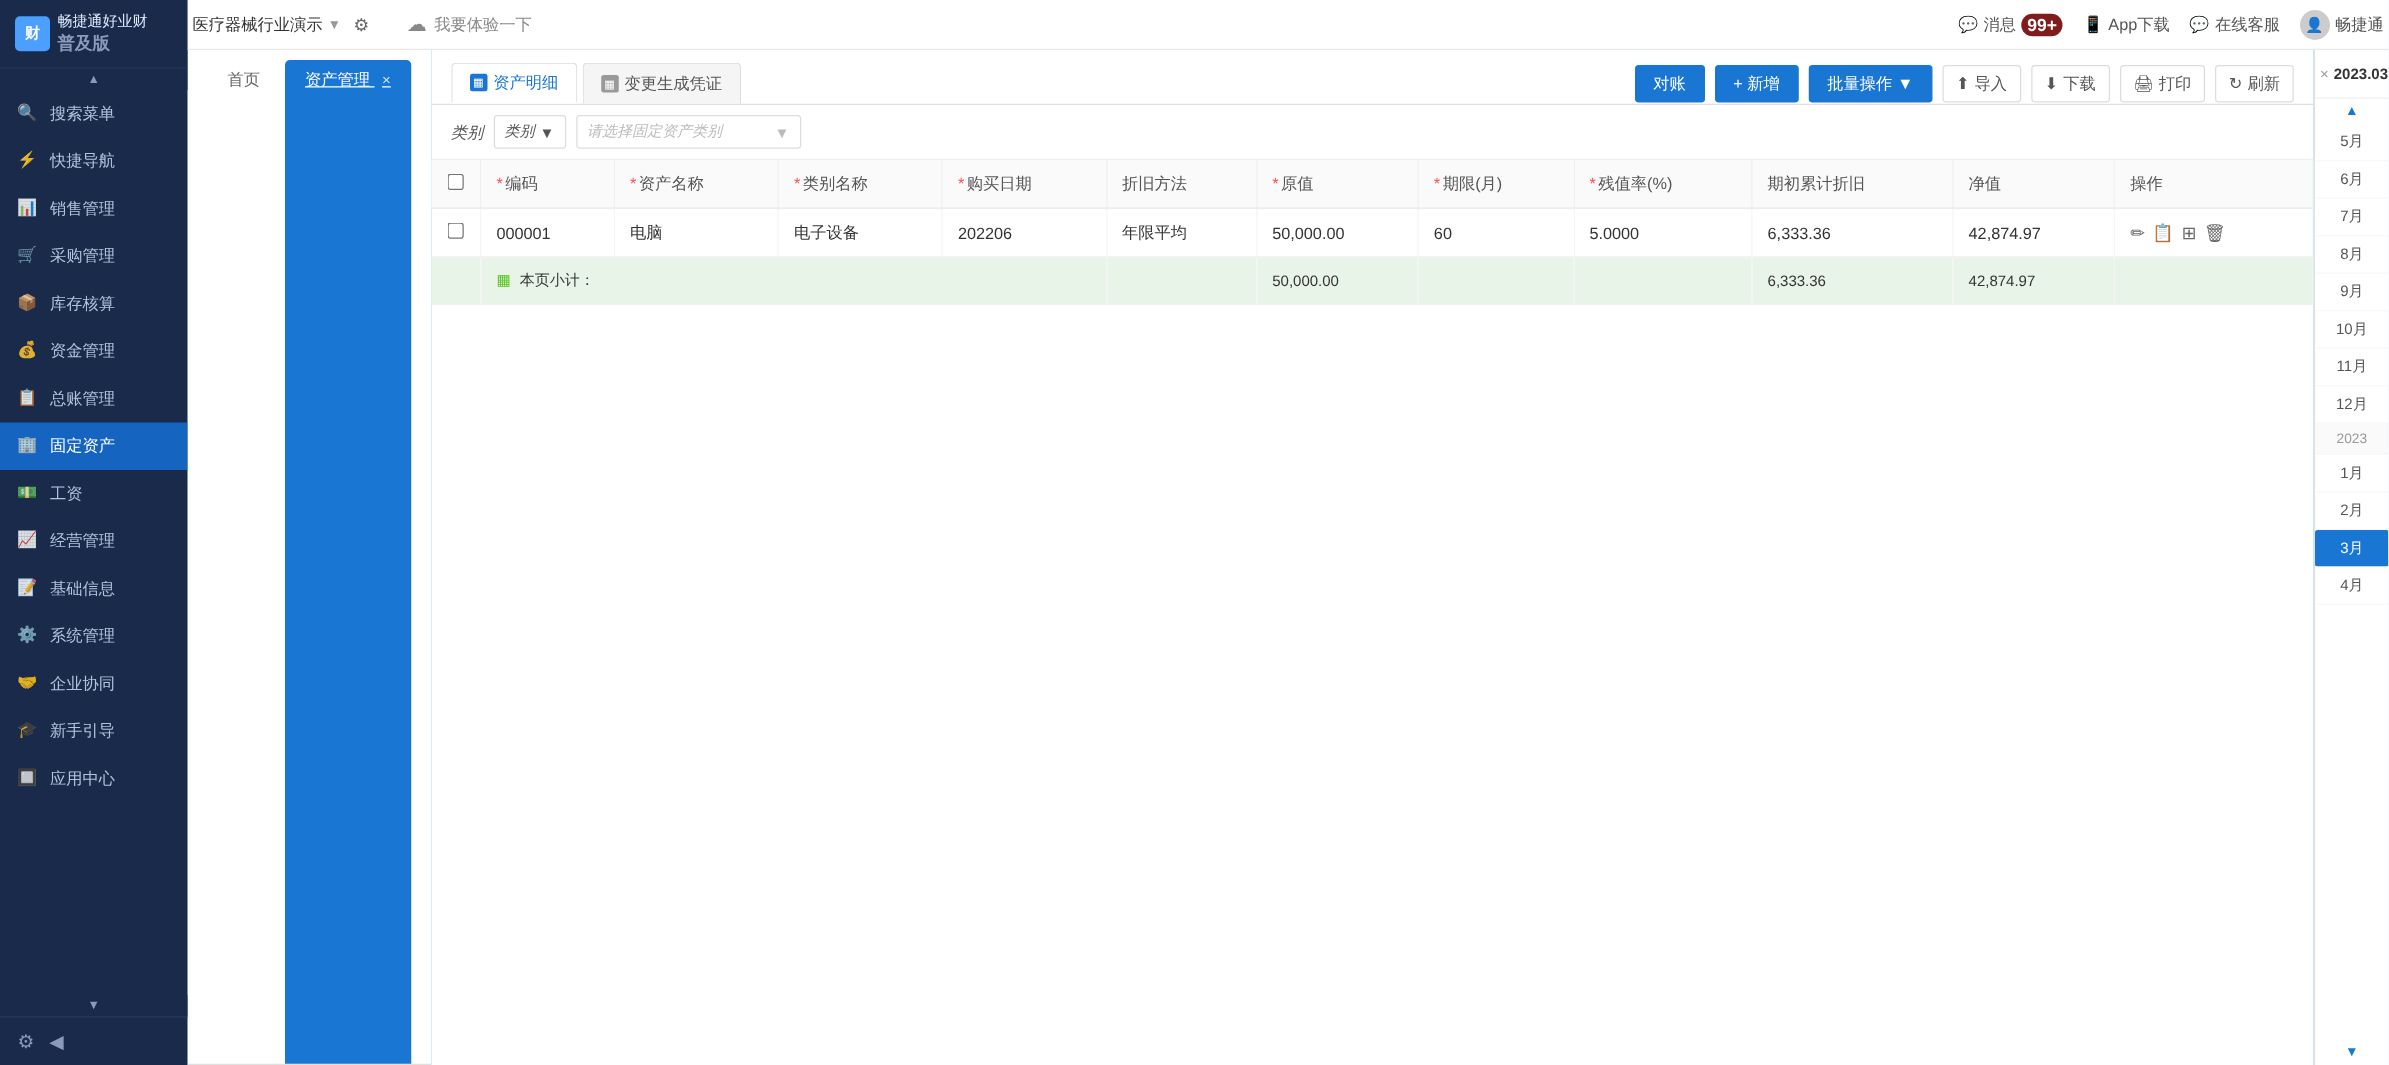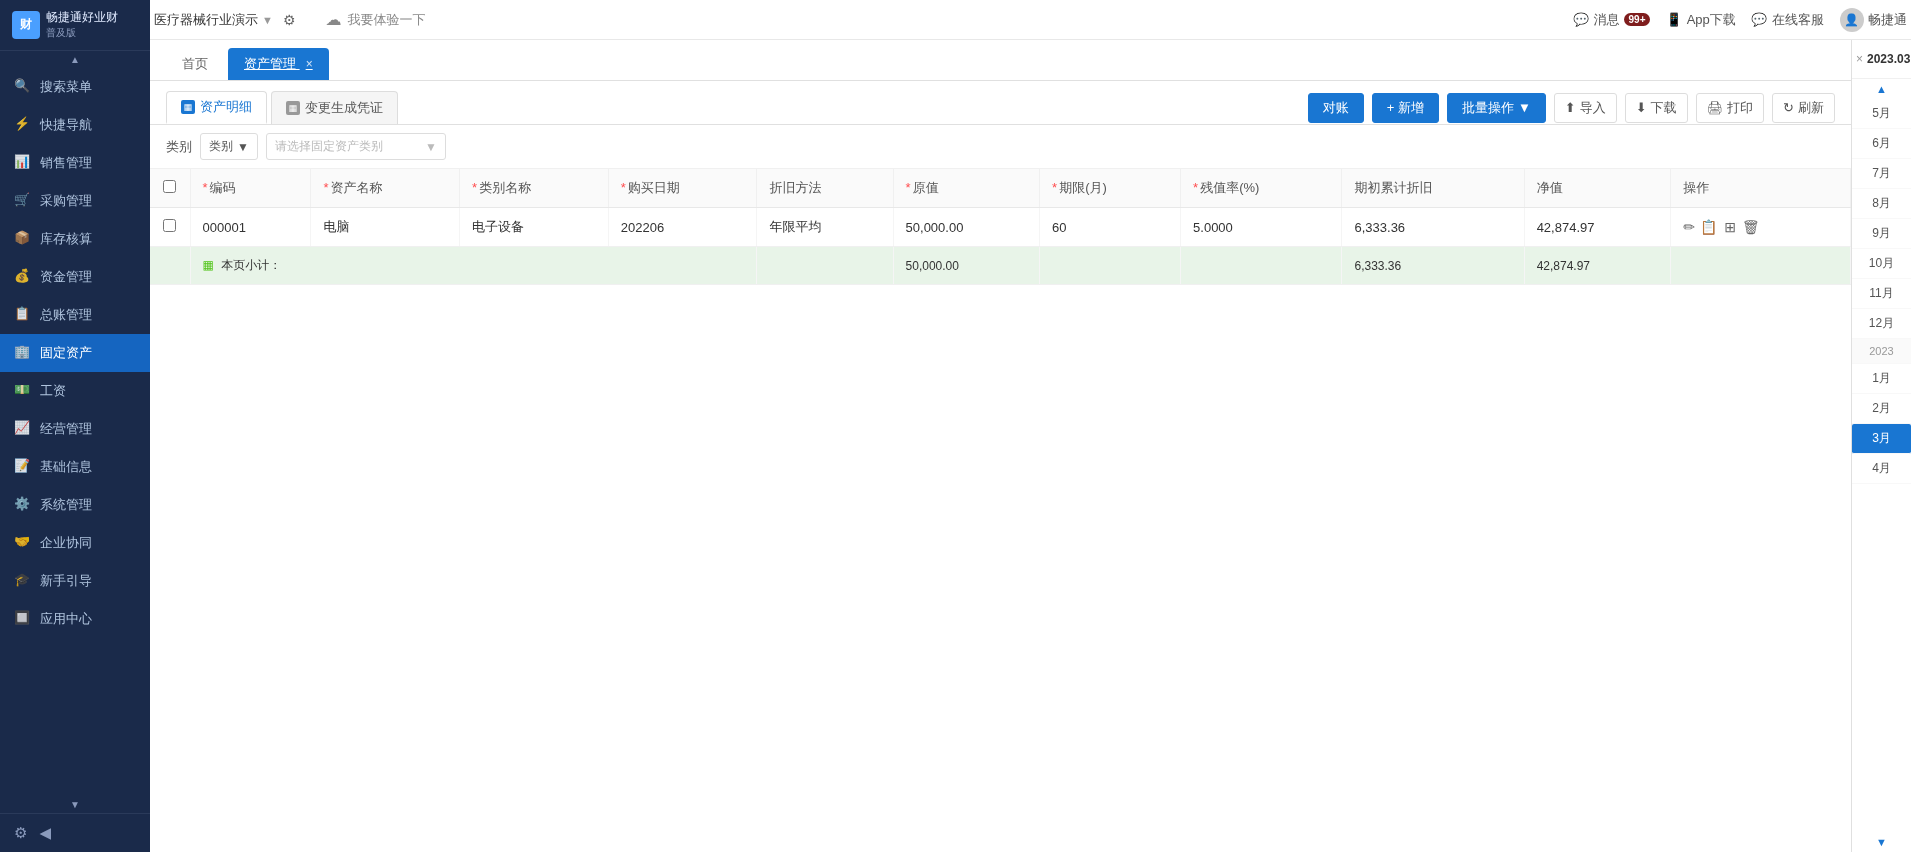--- a/index.html
+++ b/index.html
@@ -35,22 +35,23 @@
       font-size: 12px;
       color: white;
       font-weight: bold;
     }
     .logo-text {
       font-size: 12px;
       color: #e0eaff;
       line-height: 1.3;
     }
     .logo-subtext {
-      font-size: 10px;
+      font-size: 14px;
       color: #8a9abc;
+      font-weight: bold;
     }
     .sidebar-scroll {
       flex: 1;
       overflow-y: auto;
       overflow-x: hidden;
     }
     .sidebar-scroll::-webkit-scrollbar { width: 4px; }
     .sidebar-scroll::-webkit-scrollbar-thumb { background: #2a3a5a; }
     .sidebar-item {
       display: flex;
@@ -141,21 +142,21 @@
     }
     .topbar-right .badge-item {
       display: flex;
       align-items: center;
       gap: 4px;
       cursor: pointer;
     }
     .badge-count {
       background: #7f1d1d;
       color: white;
-      font-size: 10px;
+      font-size: 14px;
       padding: 1px 5px;
       border-radius: 10px;
       font-weight: bold;
     }
     .topbar-avatar {
       width: 24px;
       height: 24px;
       background: #ccc;
       border-radius: 50%;
       display: flex;
@@ -167,21 +168,21 @@
     
     .content-area {
       flex: 1;
       display: flex;
       overflow: hidden;
     }
     .page-content {
       flex: 1;
       overflow: hidden;
       display: flex;
-      flex-direction: column;
+      flex-direction: row;
       background: #0ea5e9;
     }
 
     
     .tab-bar {
       background: white;
       padding: 8px 16px 0;
       display: flex;
       gap: 4px;
       border-bottom: 1px solid #e0e0e0;
@@ -305,20 +306,21 @@
       display: flex;
       align-items: center;
       gap: 4px;
     }
     .filter-row {
       display: flex;
       align-items: center;
       padding: 8px 16px;
       gap: 8px;
       border-bottom: 1px solid #f0f0f0;
+      font-style: italic;
     }
     .filter-label {
       font-size: 13px;
       color: #555;
     }
     .filter-select {
       border: 1px solid #ddd;
       border-radius: 3px;
       padding: 4px 8px;
       font-size: 12px;

